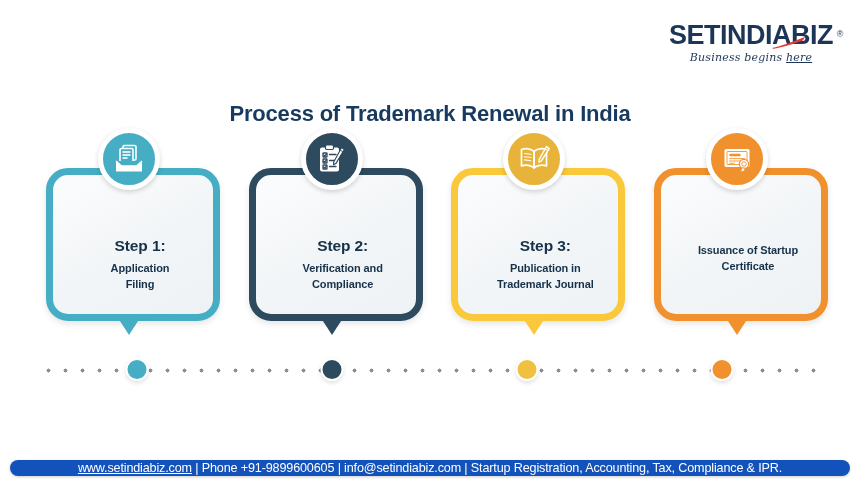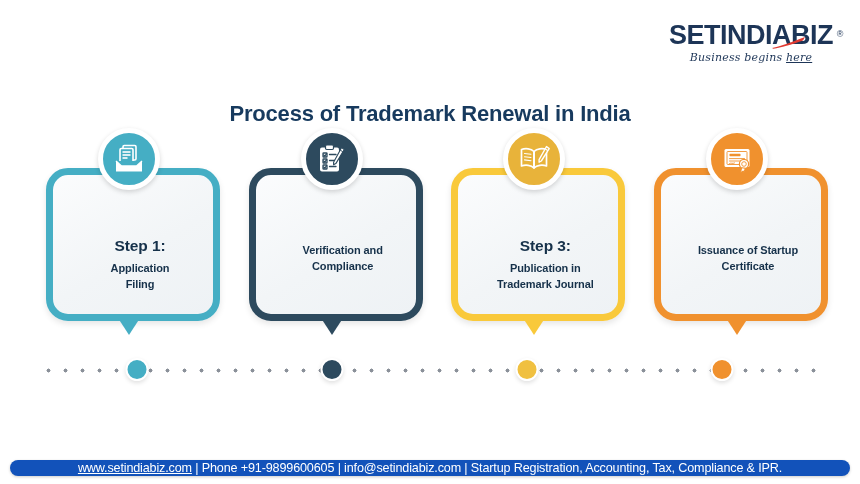--- a/index.html
+++ b/index.html
@@ -228,20 +228,21 @@
           <path d="M4 19 L9.5 24 L24.5 24 L30 19 Z" fill="#45aec4"></path>
           <path d="M4 19 L9.5 24 L24.5 24 L30 19" fill="none" stroke="#ffffff" stroke-width="1.4" stroke-linejoin="round"></path>
         </svg>
       </div>
       <div class="pointer" style="border-top-color:#45aec4;"></div>
     </div>
 
     <div class="step">
       <div class="card" style="border-color:#2d4a5e;">
         <div class="card-text">
+          <div class="step-label">Step 2:</div>
           <div class="step-desc">
             <span>Verification and</span><br>
             <span>Compliance</span>
           </div>
         </div>
       </div>
       <div class="icon-circle" style="background:#2d4a5e;">
         <svg width="34" height="34" viewBox="0 0 34 34" aria-hidden="true">
           <rect x="5" y="5.5" width="19" height="24" rx="2" fill="#ffffff"></rect>
           <rect x="10.5" y="3" width="8" height="4.5" rx="1.2" fill="#ffffff" stroke="#2d4a5e" stroke-width="1.2"></rect>

